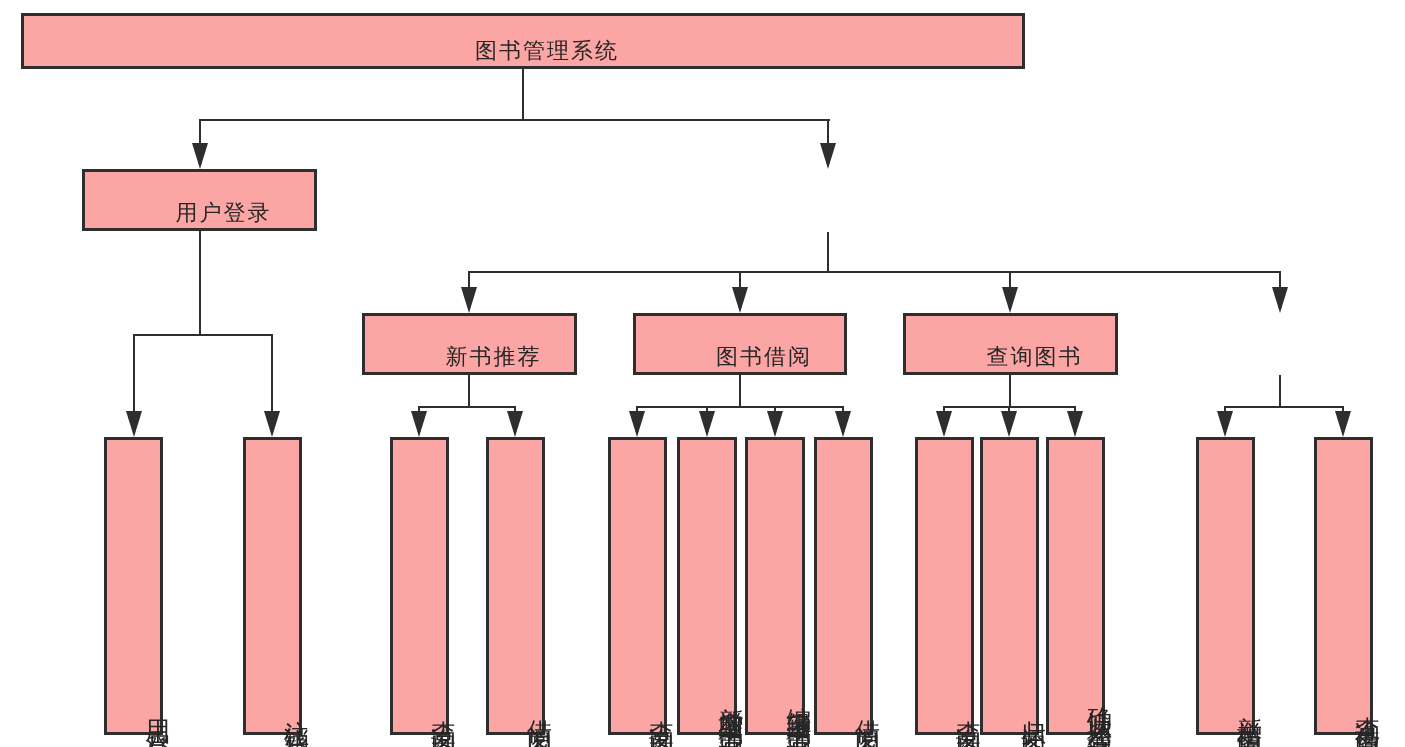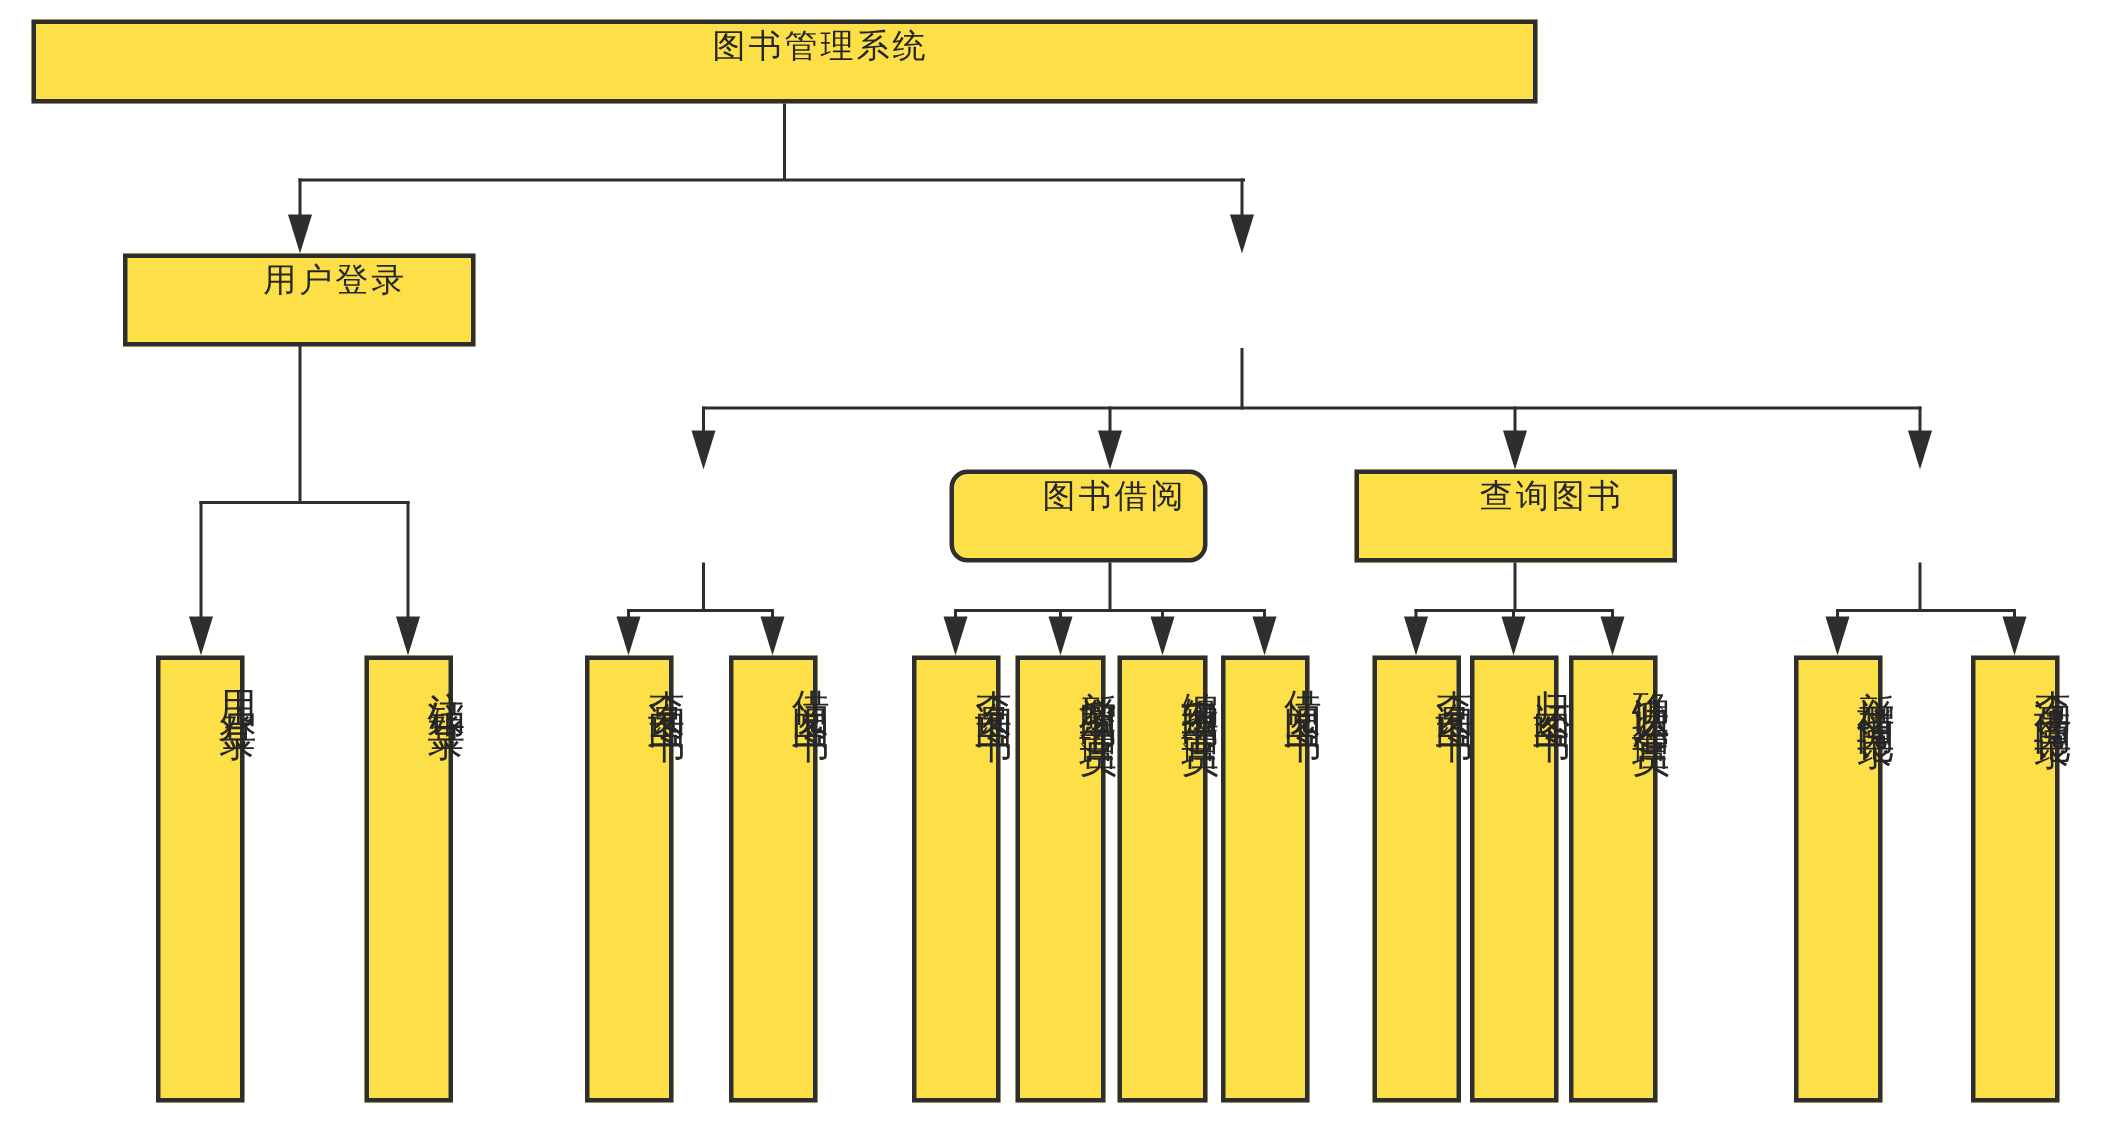--- a/index.html
+++ b/index.html
@@ -2,22 +2,22 @@
 <html><head>
 <meta charset="utf-8">
 <style>
   html,body{margin:0;padding:0;background:#ffffff;}
   .canvas{
     position:relative;width:1405px;height:747px;background:#ffffff;
     font-family:"Liberation Sans","DejaVu Sans",sans-serif;color:#262626;overflow:hidden;
   }
   
   .node{
-    position:absolute;border:3px solid #2e2e2e;background:#fde047;
-    display:flex;align-items:flex-start;justify-content:center;box-sizing:border-box;padding-left:48px;
+    position:absolute;border:3px solid #2e2e2e;background:#fca5a5;
+    display:flex;align-items:flex-end;justify-content:center;box-sizing:border-box;padding-left:48px;
   }
   .root{left:21px;top:13px;width:1004px;height:56px;}
   .lvl2{top:169px;height:62px;}
   .lvl3{top:313px;height:62px;}
   .leaf{top:437px;width:59px;height:298px;}
   .h-label{font-size:22px;letter-spacing:2px;white-space:nowrap;}
   .vtext{writing-mode:vertical-rl;text-orientation:mixed;font-size:25px;line-height:1;}
   .sp-4{letter-spacing:8px;}
   .sp-6{letter-spacing:6px;}
   .sp-9{letter-spacing:5px;}
@@ -40,21 +40,24 @@
 <div class="canvas">
 
   <div class="node root">
     <span class="h-label">图书管理系统</span>
   </div>
 
   <div class="node lvl2" style="left:82px;width:235px;">
     <span class="h-label">用户登录</span>
   </div>
 
-  <div class="node lvl3" style="left:633px;width:172px;border-radius:12px;">
+  <div class="node lvl3" style="left:362px;width:215px;">
+    <span class="h-label">新书推荐</span>
+  </div>
+  <div class="node lvl3" style="left:633px;width:214px;">
     <span class="h-label">图书借阅</span>
   </div>
   <div class="node lvl3" style="left:903px;width:215px;">
     <span class="h-label">查询图书</span>
   </div>
 
   <div class="node leaf" style="left:104px;">
     <span class="vtext sp-4">用户登录</span>
   </div>
   <div class="node leaf" style="left:243px;">

